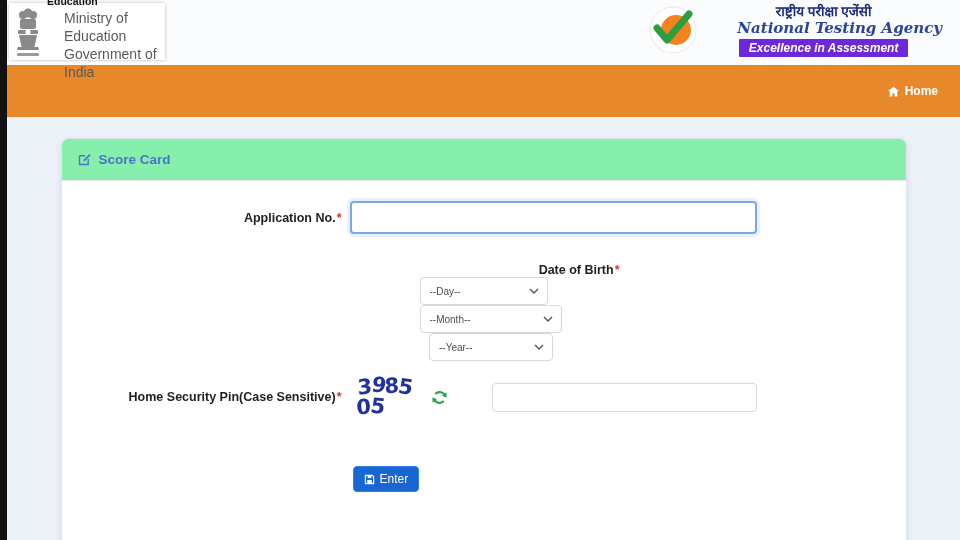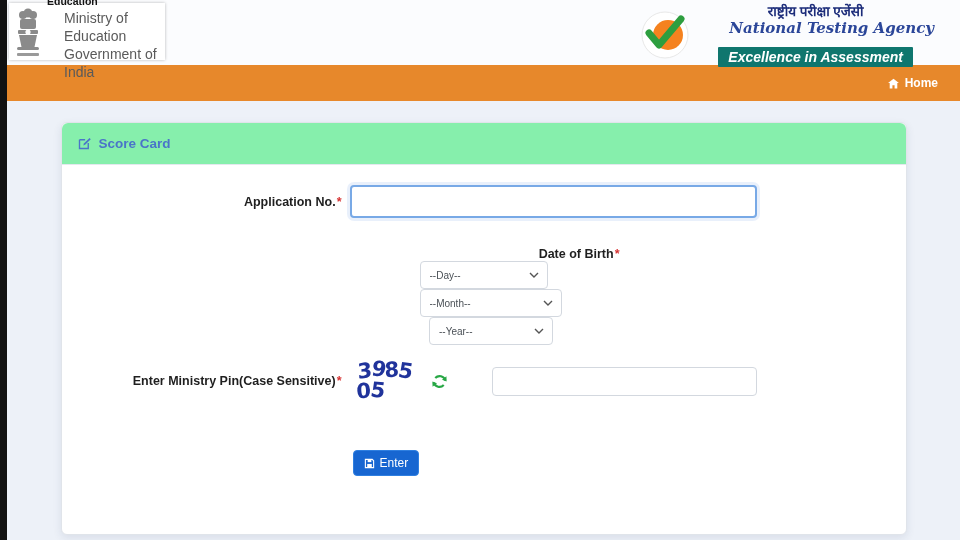--- a/index.html
+++ b/index.html
@@ -13,30 +13,30 @@
 
   
   .top-header { height:65px; background:#fbfcfe; position:relative; }
   .gov-block { position:absolute; left:2px; top:3px; height:57px; width:156px; background:#ffffff;
                box-shadow:0 0 3px rgba(0,0,0,.28); display:flex; align-items:center; padding:3px 6px; gap:6px; }
   .gov-text .l1 { font-size:10.5px; font-weight:bold; color:#141414; line-height:1.3; }
   .gov-text .l2, .gov-text .l3 { font-size:14px; color:#5a5a5a; line-height:1.3;padding-left:17px; }
   .emblem-wrap { display:flex; flex-direction:column; align-items:center; }
   .emblem-motto { width:22px; height:3px; background:#9a9a9a; margin-top:1px; border-radius:1px; }
 
-  .nta-block { position:absolute; right:26px; top:4px; display:flex; align-items:center; gap:8px; }
+  .nta-block { position:absolute; right:18px; top:4px; display:flex; align-items:center; gap:8px; }
   .nta-text { display:flex; flex-direction:column; align-items:center; }
   .nta-hindi { font-size:13.5px; font-weight:bold; color:#1c2c7a; line-height:1.15; }
   .nta-english { font-size:15px; font-weight:bold; font-style:italic; color:#2b4699;
                  font-family:"DejaVu Serif", serif; line-height:1.15;margin-left:32px; }
-  .nta-badge { margin-top:10px; background:#0f766e; color:#ffffff; font-size:14px; font-weight:bold;
+  .nta-badge { margin-top:2px; background:#6d28d9; color:#ffffff; font-size:12px; font-weight:bold;
                font-style:italic; padding:2px 10px; border-radius:1px; }
 
   
-  .navbar { height:36px; background:#e7882b; display:flex; justify-content:flex-end; align-items:center;
+  .navbar { height:52px; background:#e7882b; display:flex; justify-content:flex-end; align-items:center;
             padding-right:22px; }
   .nav-home { display:flex; align-items:center; gap:5px; color:#ffffff; font-size:12px; font-weight:bold;
               cursor:pointer; }
 
   
   .main { background:#edf1f8; height:439px; padding-top:21px; }
   .card { width:846px; margin:0 auto; background:#ffffff; border:1px solid #e0e4ea; border-radius:6px;
           box-shadow:0 3px 8px rgba(40,60,100,.10); }
   .card-header { background:#86efac; border-bottom:1px solid #e4e8ee; border-radius:6px 6px 0 0;
                  padding:13px 15px; display:flex; align-items:center; gap:7px; }
@@ -176,21 +176,21 @@
           <span class="select-wrap sel-year">
             <select><option>--Year--</option></select>
             <svg class="chev" width="10" height="6" viewBox="0 0 10 6">
               <path d="M1 1 L5 5 L9 1" fill="none" stroke="#555" stroke-width="1.4"></path>
             </svg>
           </span>
         </div>
 
         <div class="form-row row-pin">
           <div class="label-col">
-            <span>Enter Ministry Pin(Case Sensitive)</span><span class="req">*</span>
+            <span>Home Security Pin(Case Sensitive)</span><span class="req">*</span>
           </div>
           <span class="captcha"><span>3</span><span>9</span><span>8</span><span>5</span><span>0</span><span>5</span></span>
           <button class="refresh-btn">
             <svg width="17" height="17" viewBox="0 0 24 24">
               <path d="M6 7 A8.5 8.5 0 0 1 20.3 10.5" fill="none" stroke="#28a745" stroke-width="3"></path>
               <polygon points="21.8,4.5 22,12 15.5,9.5" fill="#28a745"></polygon>
               <path d="M18 17 A8.5 8.5 0 0 1 3.7 13.5" fill="none" stroke="#28a745" stroke-width="3"></path>
               <polygon points="2.2,19.5 2,12 8.5,14.5" fill="#28a745"></polygon>
             </svg>
           </button>

